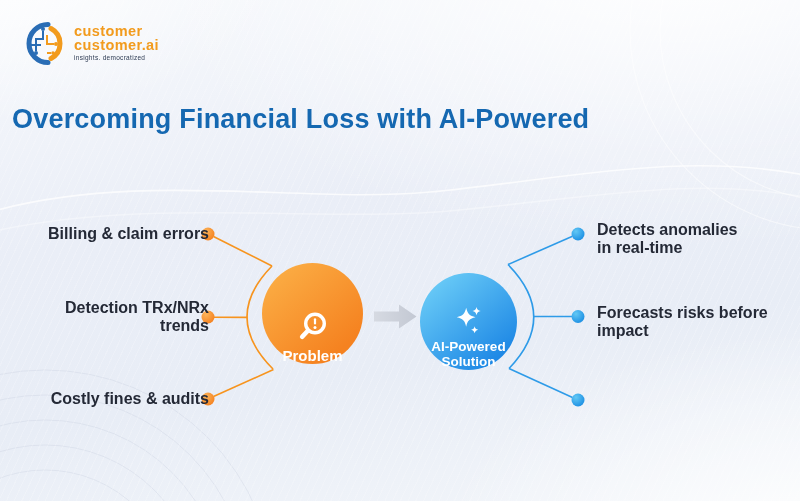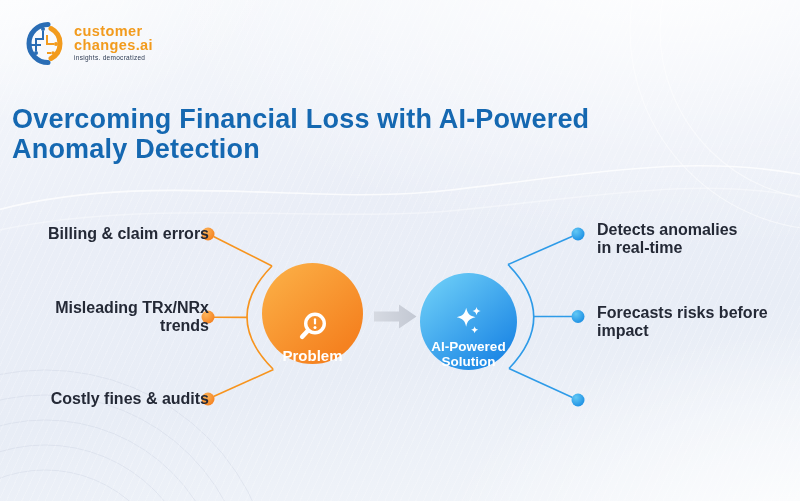--- a/index.html
+++ b/index.html
@@ -103,28 +103,27 @@
           <circle cx="21" cy="9" r="2"></circle>
           <circle cx="8.5" cy="25" r="1.8"></circle>
       </g>
       <g fill="#F29B1D">
         <circle cx="34" cy="24" r="2"></circle>
           <circle cx="31" cy="33" r="1.8"></circle>
       </g>
     </svg>
     <div class="logo-text">
       <div class="brand1">customer</div>
-      <div class="brand2">changes.ai</div>
+      <div class="brand2">customer.ai</div>
       <div class="tagline">insights. democratized</div>
     </div>
   </div>
 
   <h1 class="title">
     <span>Overcoming Financial Loss with AI-Powered</span><br>
-    <span>Anomaly Detection</span>
   </h1>
 
   <svg class="connectors" width="800" height="501" viewBox="0 0 800 501">
     <defs>
       <radialGradient id="dotOrange" cx="35%" cy="30%" r="75%">
         <stop offset="0%" stop-color="#FCB45A"></stop>
           <stop offset="100%" stop-color="#F58220"></stop>
       </radialGradient>
       <radialGradient id="dotBlue" cx="35%" cy="30%" r="75%">
         <stop offset="0%" stop-color="#62C8F5"></stop>
@@ -177,21 +176,21 @@
     <svg width="32" height="32" viewBox="0 0 34 34">
       <path d="M14 3 C15.5 9.5 17.5 11.5 24 13 C17.5 14.5 15.5 16.5 14 23 C12.5 16.5 10.5 14.5 4 13 C10.5 11.5 12.5 9.5 14 3 Z" fill="#ffffff"></path>
       <path d="M25 2 C25.7 4.8 26.6 5.7 29.4 6.4 C26.6 7.1 25.7 8 25 10.8 C24.3 8 23.4 7.1 20.6 6.4 C23.4 5.7 24.3 4.8 25 2 Z" fill="#ffffff"></path>
       <path d="M23 22.5 C23.6 24.9 24.4 25.7 26.8 26.3 C24.4 26.9 23.6 27.7 23 30.1 C22.4 27.7 21.6 26.9 19.2 26.3 C21.6 25.7 22.4 24.9 23 22.5 Z" fill="#ffffff"></path>
     </svg>
     <div class="circle-label">AI-Powered
 Solution</div>
   </div>
 
   <div class="item left" style="top:225px">Billing &amp; claim errors</div>
-  <div class="item left" style="top:299px">Misleading TRx/NRx
+  <div class="item left" style="top:299px">Detection TRx/NRx
 trends</div>
   <div class="item left" style="top:390px">Costly fines &amp; audits</div>
 
   <div class="item right" style="top:304px">Forecasts risks before
 impact</div>
   <div class="item right" style="top:221px">Detects anomalies
 in real-time</div>
 
 </div>
 

